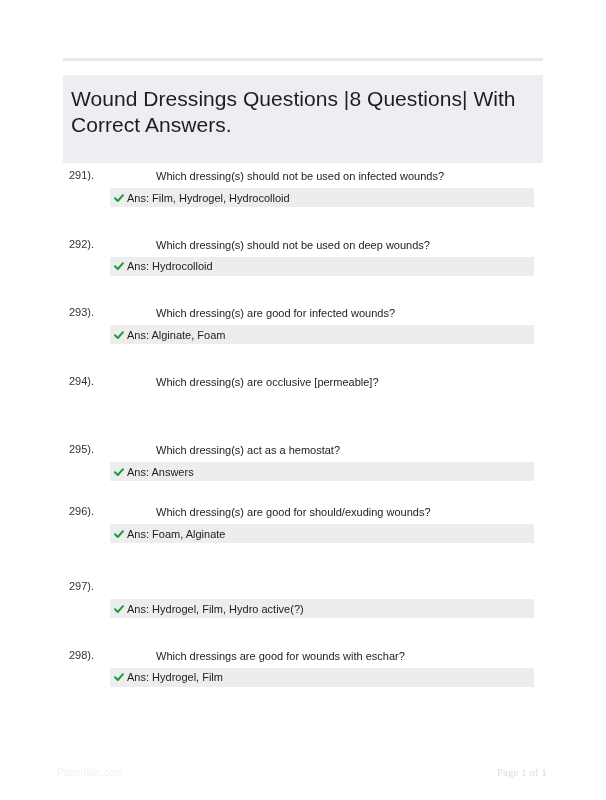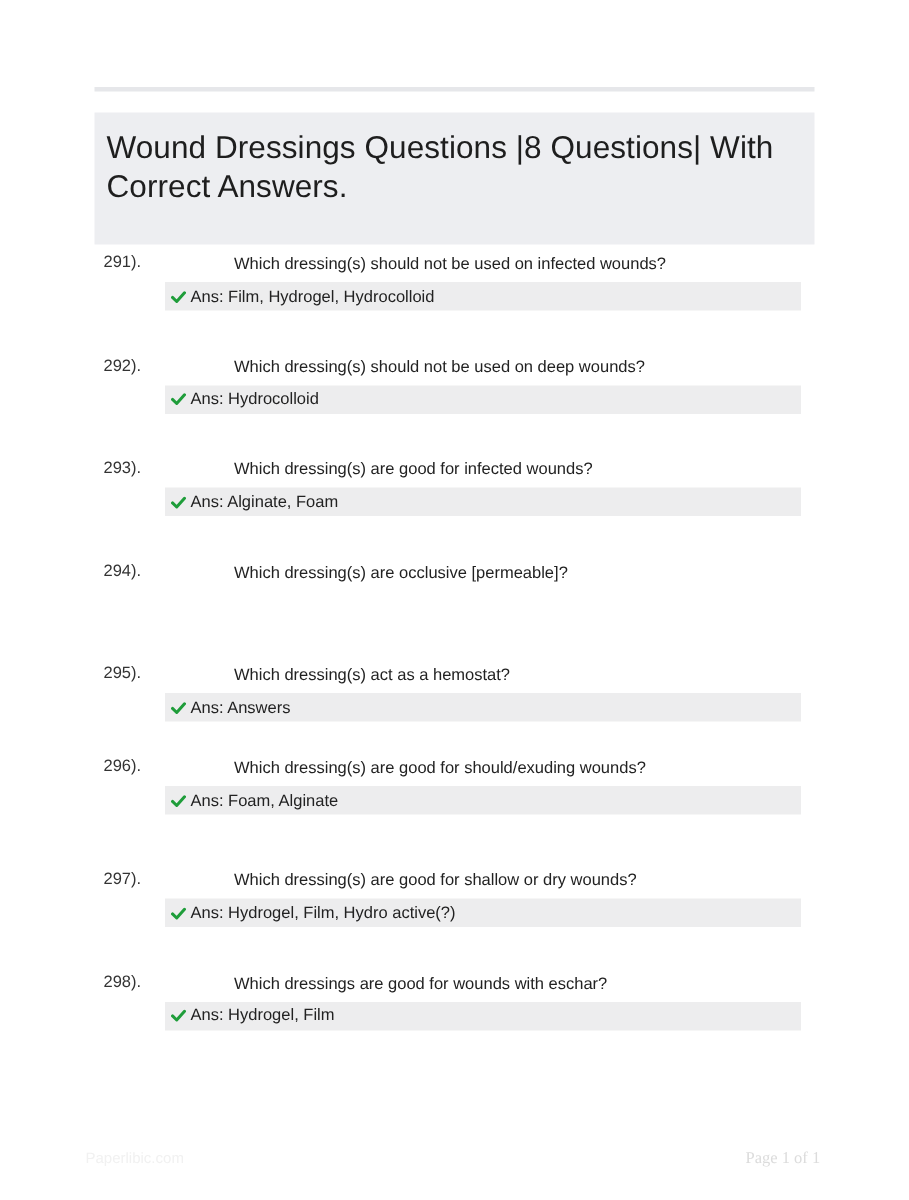--- a/index.html
+++ b/index.html
@@ -177,21 +177,20 @@
     <div class="ans-box">
       <svg class="check-icon" viewBox="0 0 10 10">
           <path d="M1 5.3 L3.8 8 L9 2.2" fill="none" stroke="#1f9d3a" stroke-width="2" stroke-linecap="round" stroke-linejoin="round"></path>
         </svg>
       <span class="ans-text">Ans: Foam, Alginate</span>
     </div>
   </div>
 
   <div class="qa-item" style="top:579px;">
     <span class="q-number">297).</span>
-    <span class="q-text">Which dressing(s) are good for shallow or dry wounds?</span>
     <div class="ans-box">
       <svg class="check-icon" viewBox="0 0 10 10">
           <path d="M1 5.3 L3.8 8 L9 2.2" fill="none" stroke="#1f9d3a" stroke-width="2" stroke-linecap="round" stroke-linejoin="round"></path>
         </svg>
       <span class="ans-text">Ans: Hydrogel, Film, Hydro active(?)</span>
     </div>
   </div>
 
   <div class="qa-item" style="top:647.5px;">
     <span class="q-number">298).</span>

